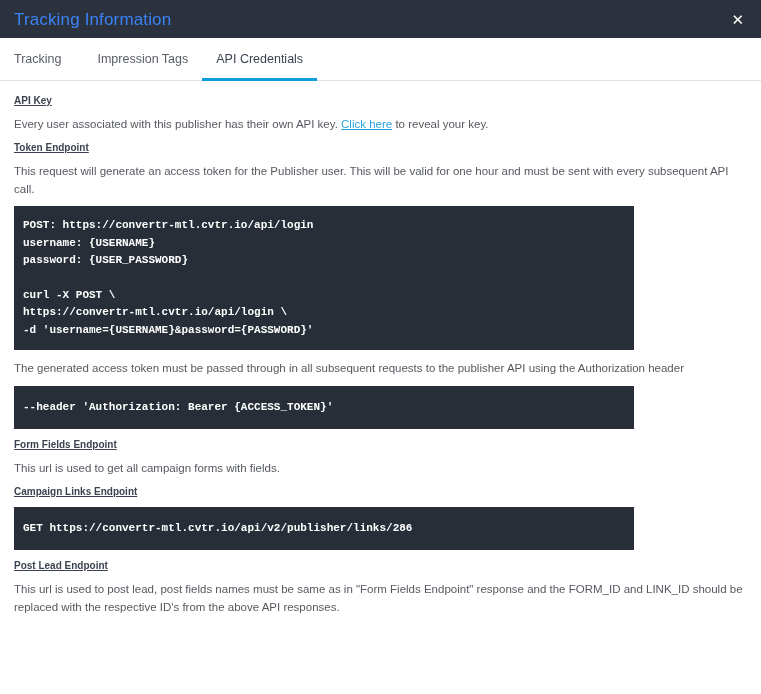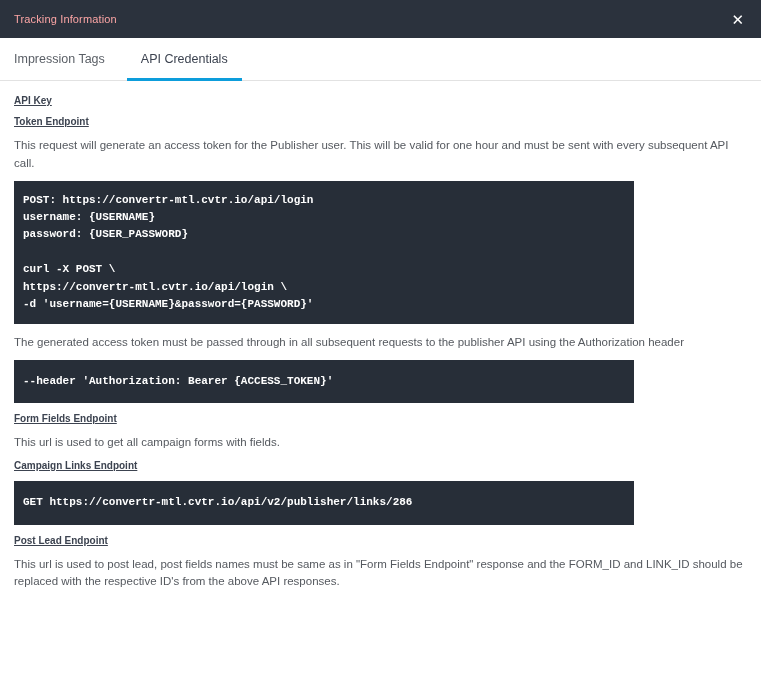--- a/index.html
+++ b/index.html
@@ -28,22 +28,22 @@
     height: 38px;
     min-height: 38px;
     background: #2b323d;
     display: flex;
     align-items: center;
     justify-content: space-between;
     padding: 0 14px 0 14px;
     box-sizing: border-box;
   }
   .titlebar-title {
-    color: #fca5a5;
-    font-size: 11px;
+    color: #3b82f6;
+    font-size: 17px;
     letter-spacing: 0.15px;
     line-height: 1;
   }
   .close-btn {
     color: #ffffff;
     font-size: 15px;
     line-height: 1;
     cursor: pointer;
     padding: 2px 3px;
     font-weight: 400;
@@ -141,30 +141,34 @@
 
 <div class="modal">
 
   <div class="titlebar">
     <span class="titlebar-title">Tracking Information</span>
     <span class="close-btn">✕</span>
   </div>
 
   <div class="tabbar">
     <div class="tab">
+      <span>Tracking</span>
+    </div>
+    <div class="tab">
       <span>Impression Tags</span>
     </div>
     <div class="tab active">
       <span>API Credentials</span>
     </div>
   </div>
 
   <div class="content">
 
     <div class="section-heading">API Key</div>
+    <p class="para"><span>Every user associated with this publisher has their own API key. </span><a class="link">Click here</a><span> to reveal your key.</span></p>
 
     <div class="section-heading spaced">Token Endpoint</div>
     <p class="para">This request will generate an access token for the Publisher user. This will be valid for one hour and must be sent with every subsequent API call.</p>
     <pre class="codeblock">POST: https://convertr-mtl.cvtr.io/api/login
 username: {USERNAME}
 password: {USER_PASSWORD}
 
 curl -X POST \
 https://convertr-mtl.cvtr.io/api/login \
 -d 'username={USERNAME}&amp;password={PASSWORD}'</pre>

